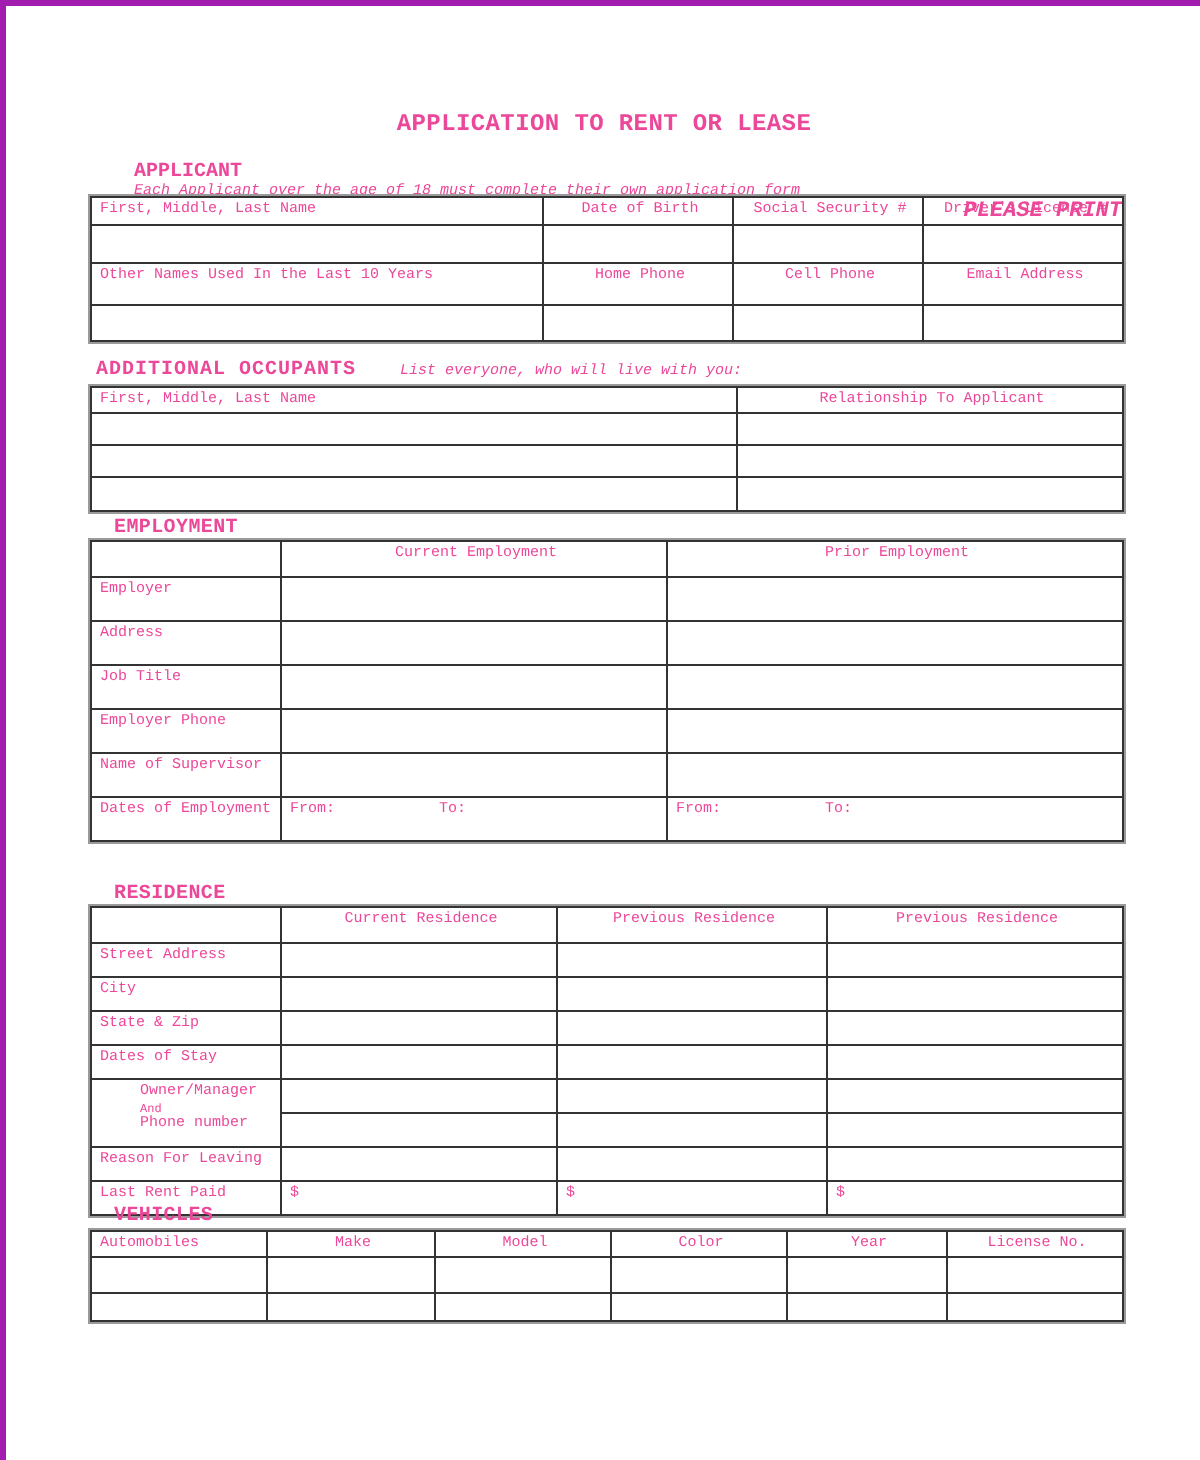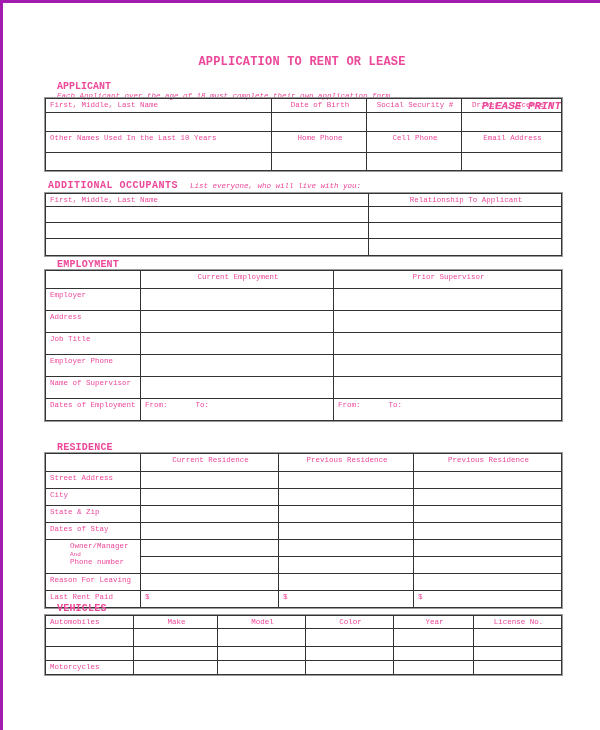--- a/index.html
+++ b/index.html
@@ -9,38 +9,38 @@
     font-family:Liberation Mono, monospace;
     color:#ec4899;overflow:hidden;
   }
   .title{
     position:absolute;top:52px;left:0;width:100%;
     text-align:center;font-size:12px;font-weight:bold;letter-spacing:.2px;
   }
   .sec-label{position:absolute;left:42px;font-size:10px;font-weight:bold;letter-spacing:.2px;padding-left:12px;}
   .head-line{position:absolute;left:42px;width:516px;display:flex;align-items:baseline;}
   .head-line .h{font-size:10px;font-weight:bold;}
-  .head-line .note{font-size:7.5px;font-style:italic;margin-left:12px;white-space:nowrap;}
+  .head-line .note{font-size:7.5px;font-style:italic;margin-left:22px;white-space:nowrap;}
   .head-line .print{font-size:11px;font-weight:bold;font-style:italic;margin-left:auto;text-align:center;}
   table.tbl{
     position:absolute;left:42px;border-collapse:collapse;table-layout:fixed;
     outline:1px solid #9a9a9a;
   }
   table.tbl td{
     border:1px solid #333;box-sizing:border-box;
     font-size:7.5px;line-height:1.25;vertical-align:top;
     padding:2px 2px 0 4px;overflow:hidden;white-space:nowrap;
   }
   td.ctr{text-align:center;padding-left:1px;padding-right:1px;}
   tr.h13>td{height:13px;} tr.h14>td{height:14px;} tr.h15>td{height:18px;}
   tr.h16>td{height:16px;} tr.h17>td{height:17px;} tr.h18>td{height:18px;}
   tr.h19>td{height:19px;} tr.h21>td{height:21px;} tr.h22>td{height:22px;}
   .tiny{font-size:6px;line-height:1.1;display:block;}
   .lbl3 span{display:block;line-height:1.2;padding-left:20px;}
-  .to-label{margin-left:28px;}
+  .to-label{margin-left:52px;}
 </style>
 </head>
 <body>
 
 <div class="page">
 
   <div class="title">APPLICATION TO RENT OR LEASE</div>
 
   <div class="head-line" style="top:78px;flex-direction:column;">
     <span class="h">APPLICANT</span>
@@ -118,21 +118,21 @@
   <table class="tbl" style="top:267px;width:516px;">
     <colgroup>
         <col style="width:95px">
         <col style="width:193px">
         <col style="width:228px">
       </colgroup>
     <tbody>
         <tr class="h15">
       <td></td>
       <td class="ctr">Current Employment</td>
-      <td class="ctr">Prior Supervisor</td>
+      <td class="ctr">Prior Employment</td>
     </tr>
     <tr class="h22">
       <td>Employer</td>
       <td></td>
       <td></td>
     </tr>
     <tr class="h22">
       <td>Address</td>
       <td></td>
       <td></td>
@@ -263,24 +263,16 @@
       <td></td>
     </tr>
     <tr class="h14">
       <td></td>
       <td></td>
       <td></td>
       <td></td>
       <td></td>
       <td></td>
     </tr>
-    <tr class="h14">
-      <td>Motorcycles</td>
-      <td></td>
-      <td></td>
-      <td></td>
-      <td></td>
-      <td></td>
-    </tr>
   </tbody>
     </table>
 
 </div>
 
 </body></html>

